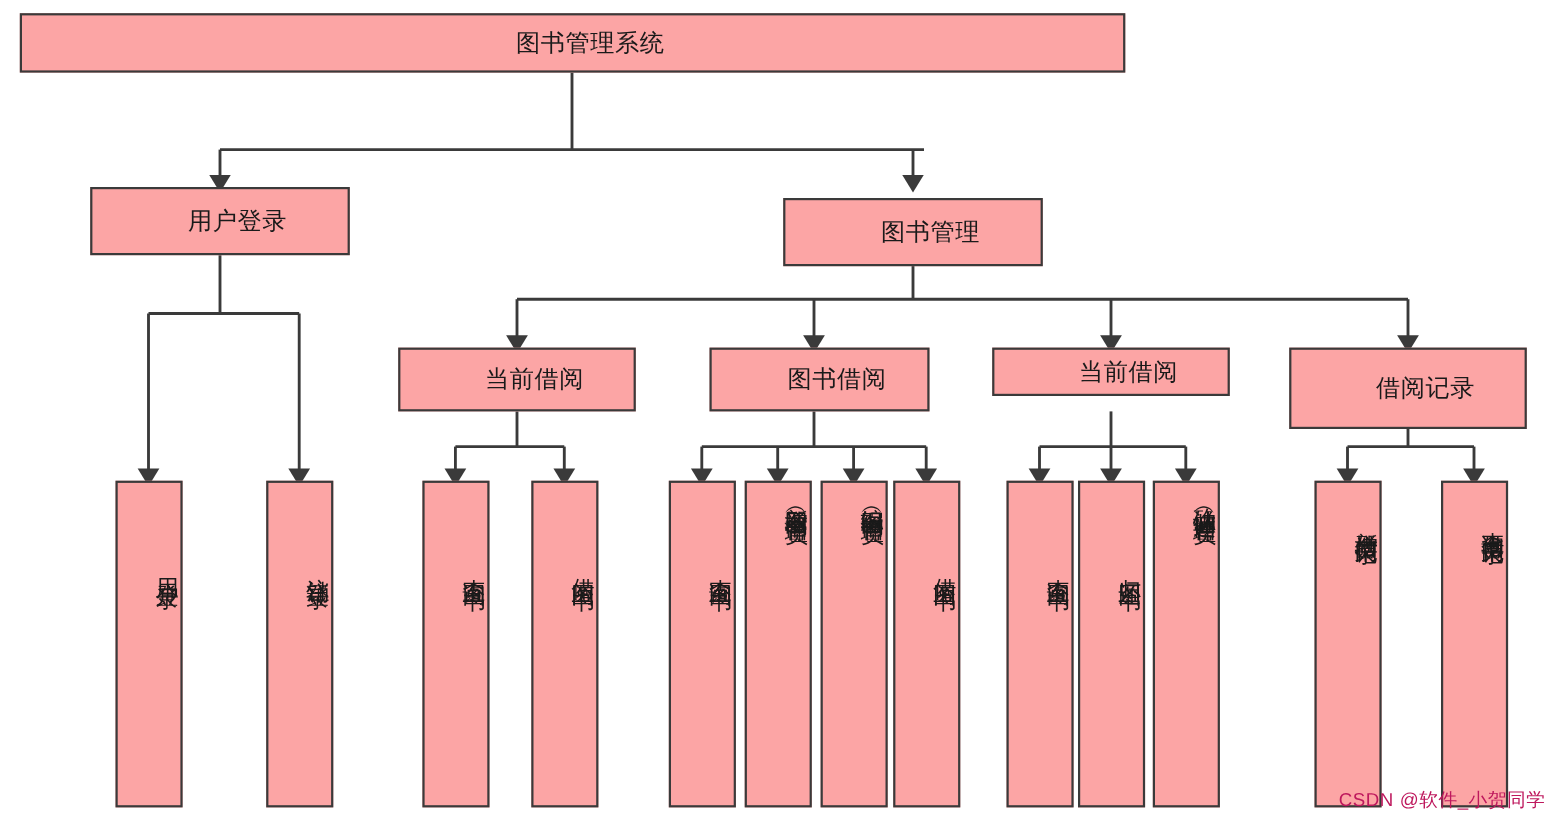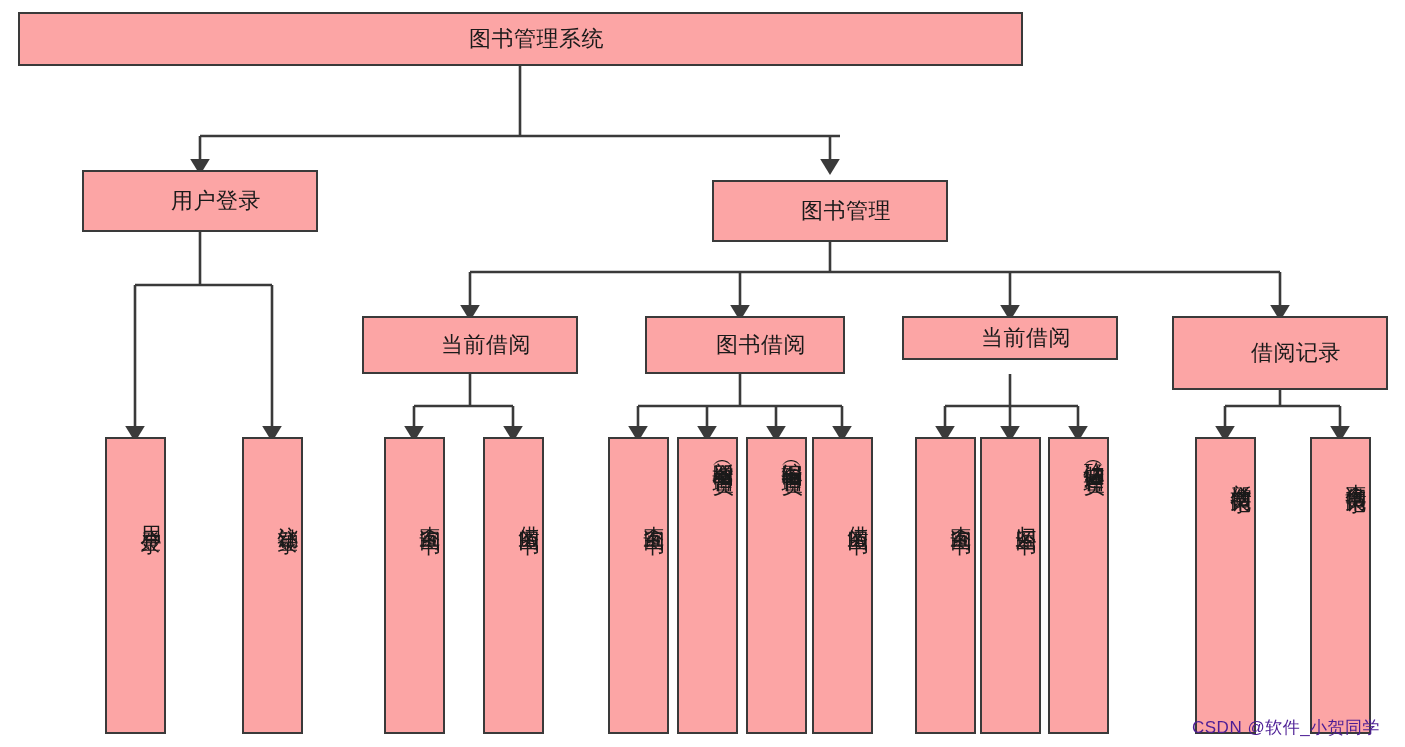--- a/index.html
+++ b/index.html
@@ -62,23 +62,24 @@
     line-height: 1.0;
     letter-spacing: 3px;
     white-space: nowrap;
   }
   .node.v.tall .lbl {
     letter-spacing: 2px;
   }
   .watermark {
     position: absolute;
     font-size: 17px;
-    color: #4c1d95;
+    color: #be185d;
     white-space: nowrap;
     letter-spacing: 0.5px;
+    margin-left: 25px;
   }
 </style>
 </head>
 <body>
 
 <div id="canvas">
 
   <svg id="edges" viewBox="0 0 1405 747" xmlns="http://www.w3.org/2000/svg">
     <defs>
       <marker id="arw" markerWidth="9" markerHeight="9" refX="1.2" refY="4.2" orient="auto" markerUnits="strokeWidth">

